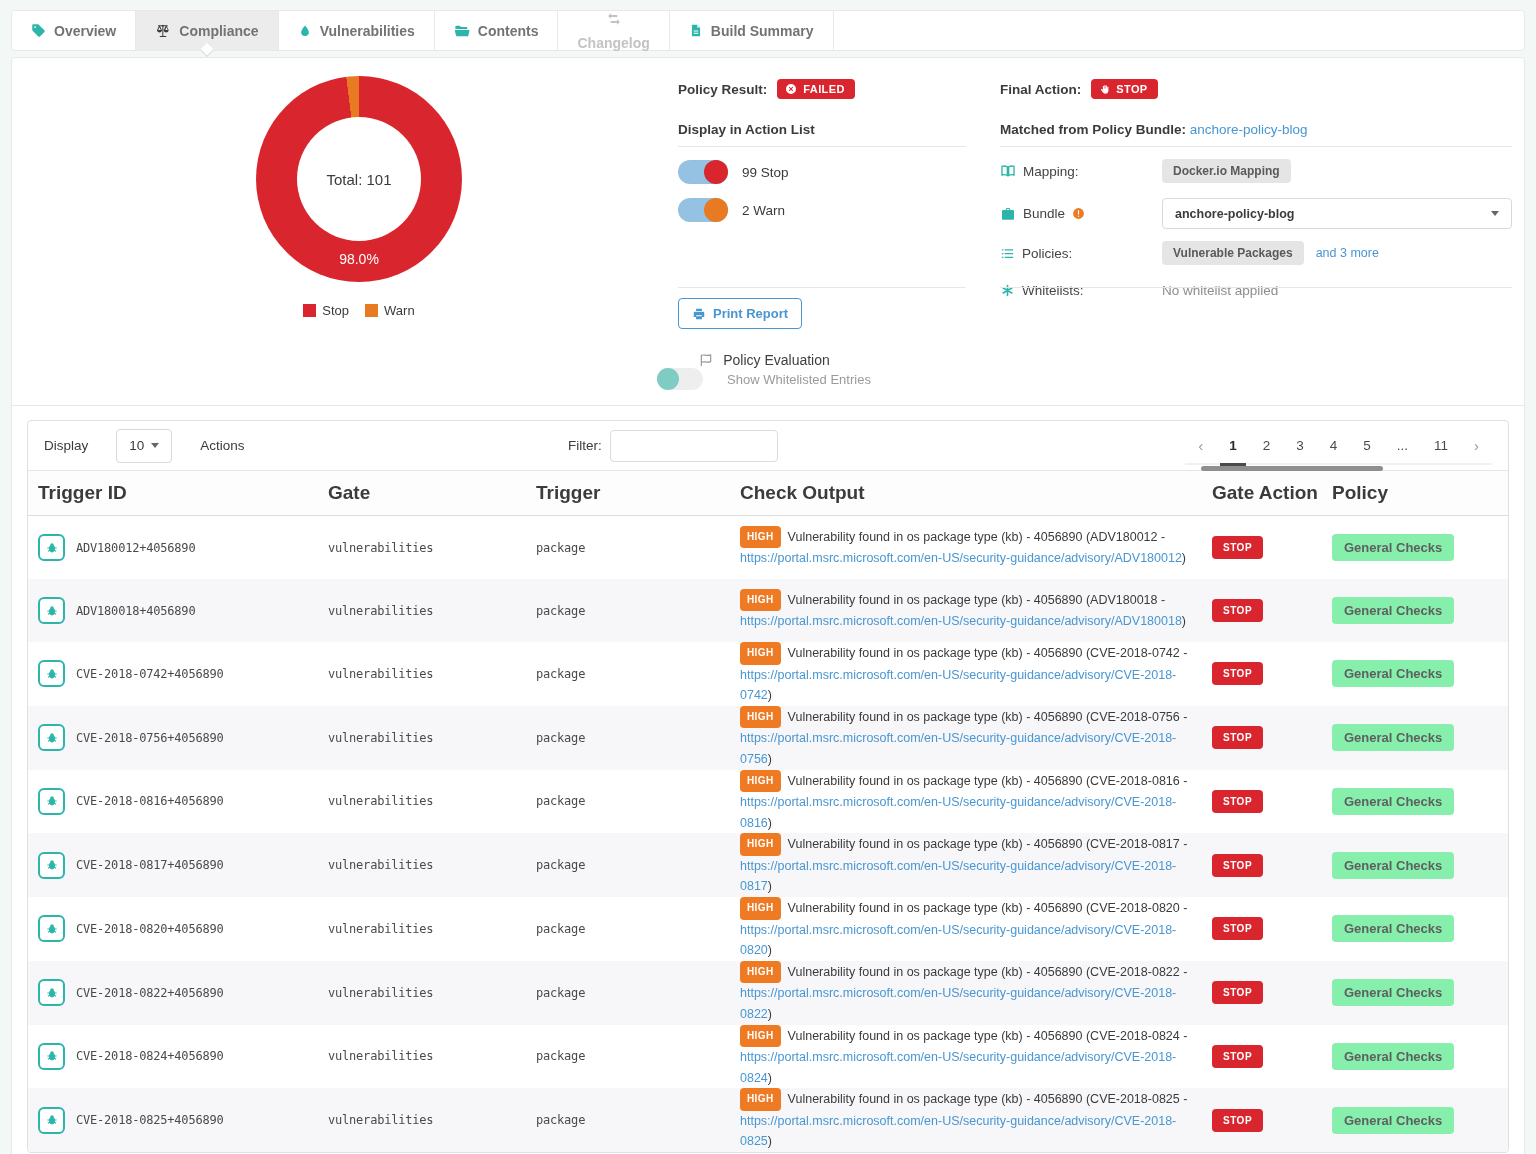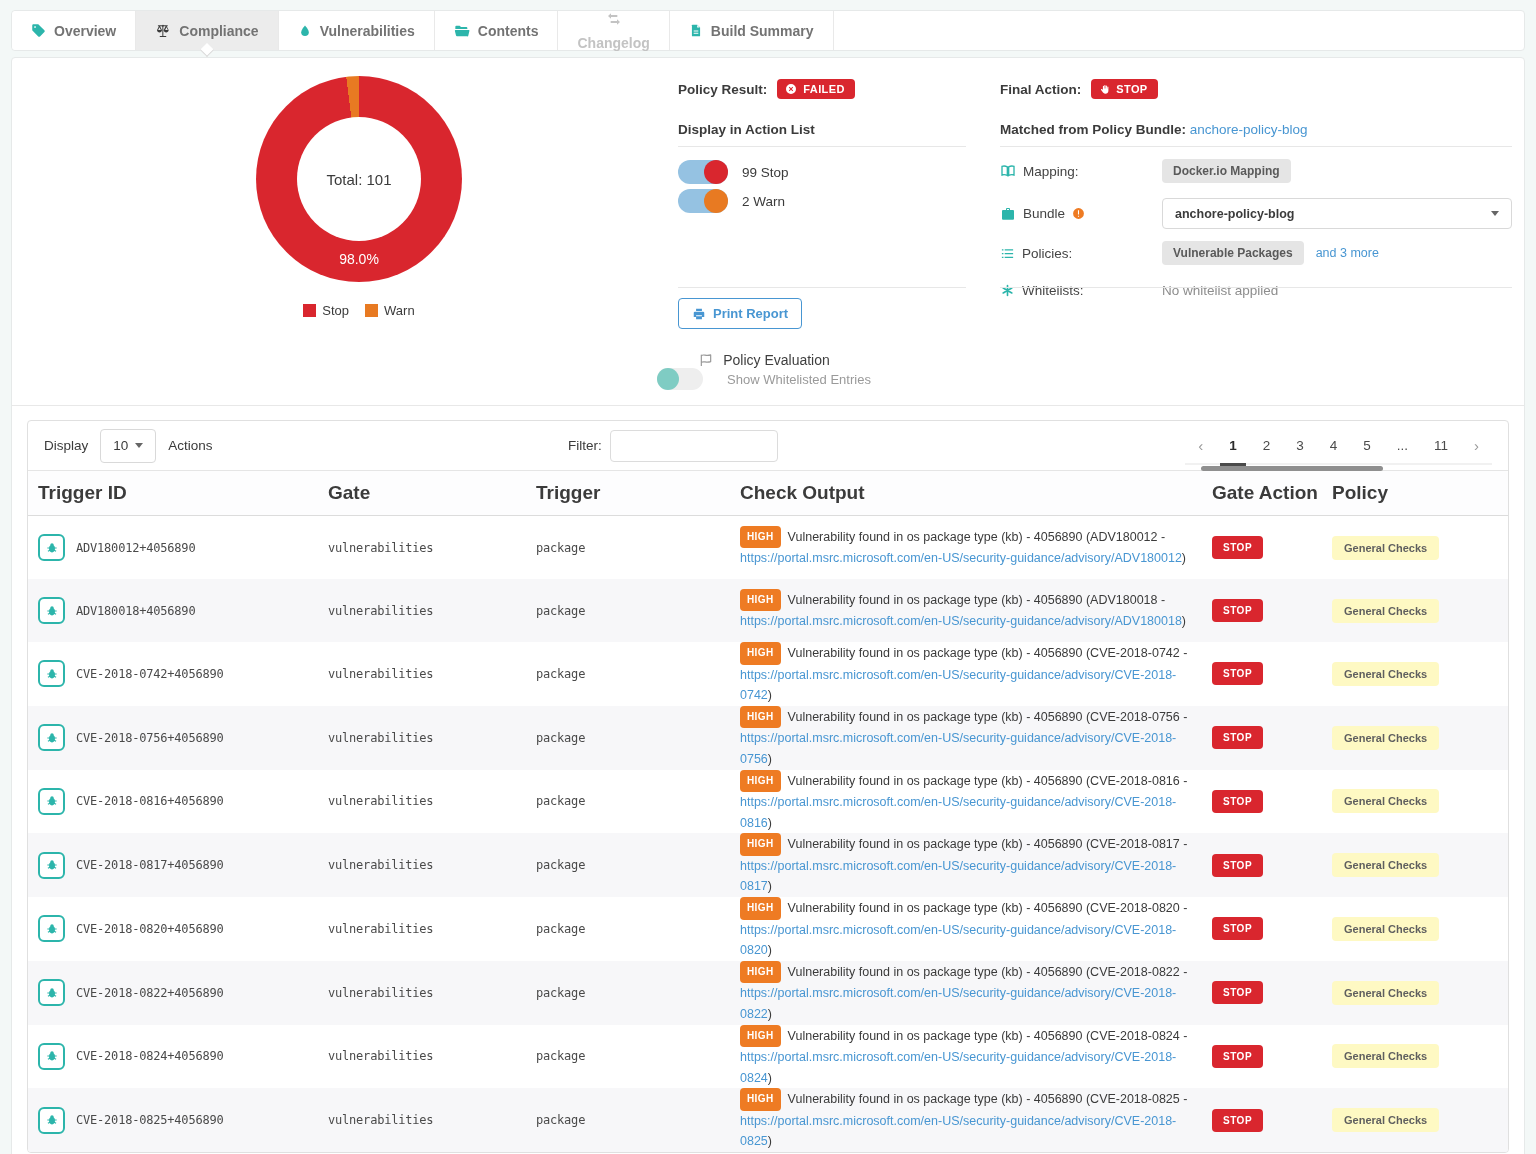--- a/index.html
+++ b/index.html
@@ -81,21 +81,21 @@
   .badge-red {
     background:#d9262e; color:#fff; font-weight:700; font-size:11px;
     border-radius:4px; padding:4px 10px 4px 8px;
     display:inline-flex; align-items:center; gap:6px; letter-spacing:.4px;
   }
   .sec-title { margin-top:23px; font-weight:700; font-size:13.5px; padding-bottom:9px; border-bottom:1px solid #e7e7e7; }
   .link { color:#4896d2; cursor:pointer; text-decoration:none; font-weight:400; }
 
   
   .left-col { position:relative; padding-right:34px; }
-  .toggles { margin-top:13px; display:flex; flex-direction:column; gap:5px; }
+  .toggles { margin-top:13px; display:flex; flex-direction:column; gap:14px; }
   .toggle-row { display:flex; align-items:center; gap:14px; font-size:13.5px; }
   .pill-toggle { width:50px; height:24px; border-radius:12px; background:#95c2e2; position:relative; cursor:pointer; flex:0 0 auto; }
   .pill-toggle .knob { position:absolute; right:0; top:0; width:24px; height:24px; border-radius:50%; }
   .knob-stop { background:#d9262e; }
   .knob-warn { background:#e87a22; }
   .col-hr { position:absolute; left:0; right:34px; top:229px; border-bottom:1px solid #e7e7e7; }
   .print-btn {
     position:absolute; top:240px; left:0;
     display:inline-flex; align-items:center; gap:7px;
     border:1px solid #4896d2; color:#4896d2; background:#fff;
@@ -131,21 +131,21 @@
   .wl-toggle-wrap { display:flex; align-items:center; gap:24px; color:#9a9a9a; font-size:13px; }
   .wl-toggle { width:46px; height:22px; border-radius:11px; background:#eeeeee; position:relative; cursor:pointer; }
   .wl-toggle .knob { position:absolute; left:0; top:0; width:22px; height:22px; border-radius:50%; background:#7fccc3; }
 
   
   .table-wrap { margin:14px 15px 0 15px; border:1px solid #e0e0e0; border-radius:4px; }
   .controls {
     height:50px; display:flex; align-items:center; padding:0 16px;
     border-bottom:1px solid #e5e5e5; position:relative;
   }
-  .ctrl-left { display:flex; align-items:center; gap:12px;justify-content:flex-end; }
+  .ctrl-left { display:flex; align-items:center; gap:28px;justify-content:flex-end; }
   .display-select {
     border:1px solid #d9d9d9; border-radius:4px; height:34px; width:56px;
     display:flex; align-items:center; justify-content:center; gap:7px; cursor:pointer; background:#fff;
     font-size:13.5px;
   }
   .filter-group { position:absolute; left:540px; display:flex; align-items:center; gap:8px; }
   .filter-input {
     width:168px; height:32px; border:1px solid #dcdcdc; border-radius:4px; padding:0 10px;
     font-family:"Liberation Sans", sans-serif; font-size:13px; outline:none;
   }
@@ -179,21 +179,21 @@
   .check-cell { padding-right:20px; line-height:1.65; }
   .sev-badge {
     background:#ee7b23; color:#fff; font-weight:700; font-size:10px; letter-spacing:.4px;
     border-radius:4px; padding:3px 7px; margin-right:7px; display:inline-block; vertical-align:1px;
   }
   .stop-badge {
     background:#d9262e; color:#fff; font-weight:700; font-size:10px; letter-spacing:.5px;
     border-radius:4px; padding:6px 11px; display:inline-block;
   }
   .policy-pill {
-    background:#fef9c3; color:#5f5f5f; font-size:11px; font-weight:700;
+    background:#86efac; color:#5f5f5f; font-size:13px; font-weight:700;
     border-radius:4px; padding:6px 12px; display:inline-block;
   }
   .showing { margin:13px 0 4px 26px; font-size:12.5px; color:#6f6f6f; }
 </style>
 </head>
 <body>
 
 <div class="tabbar">
   <div class="tab">
     <span class="ticon">

